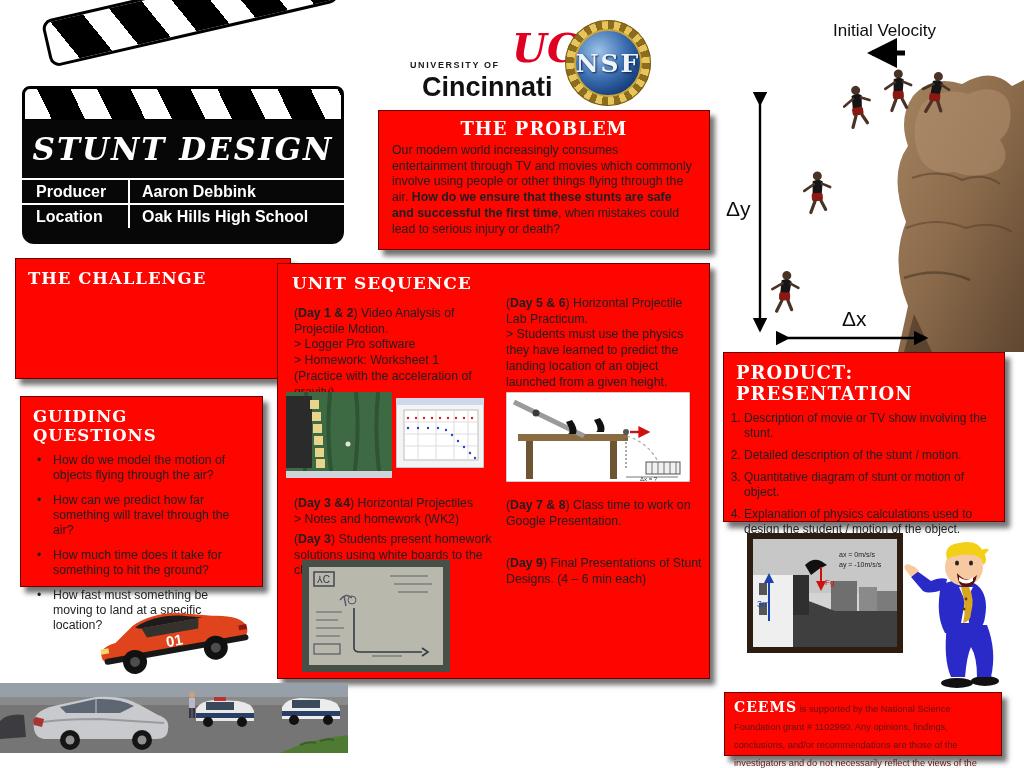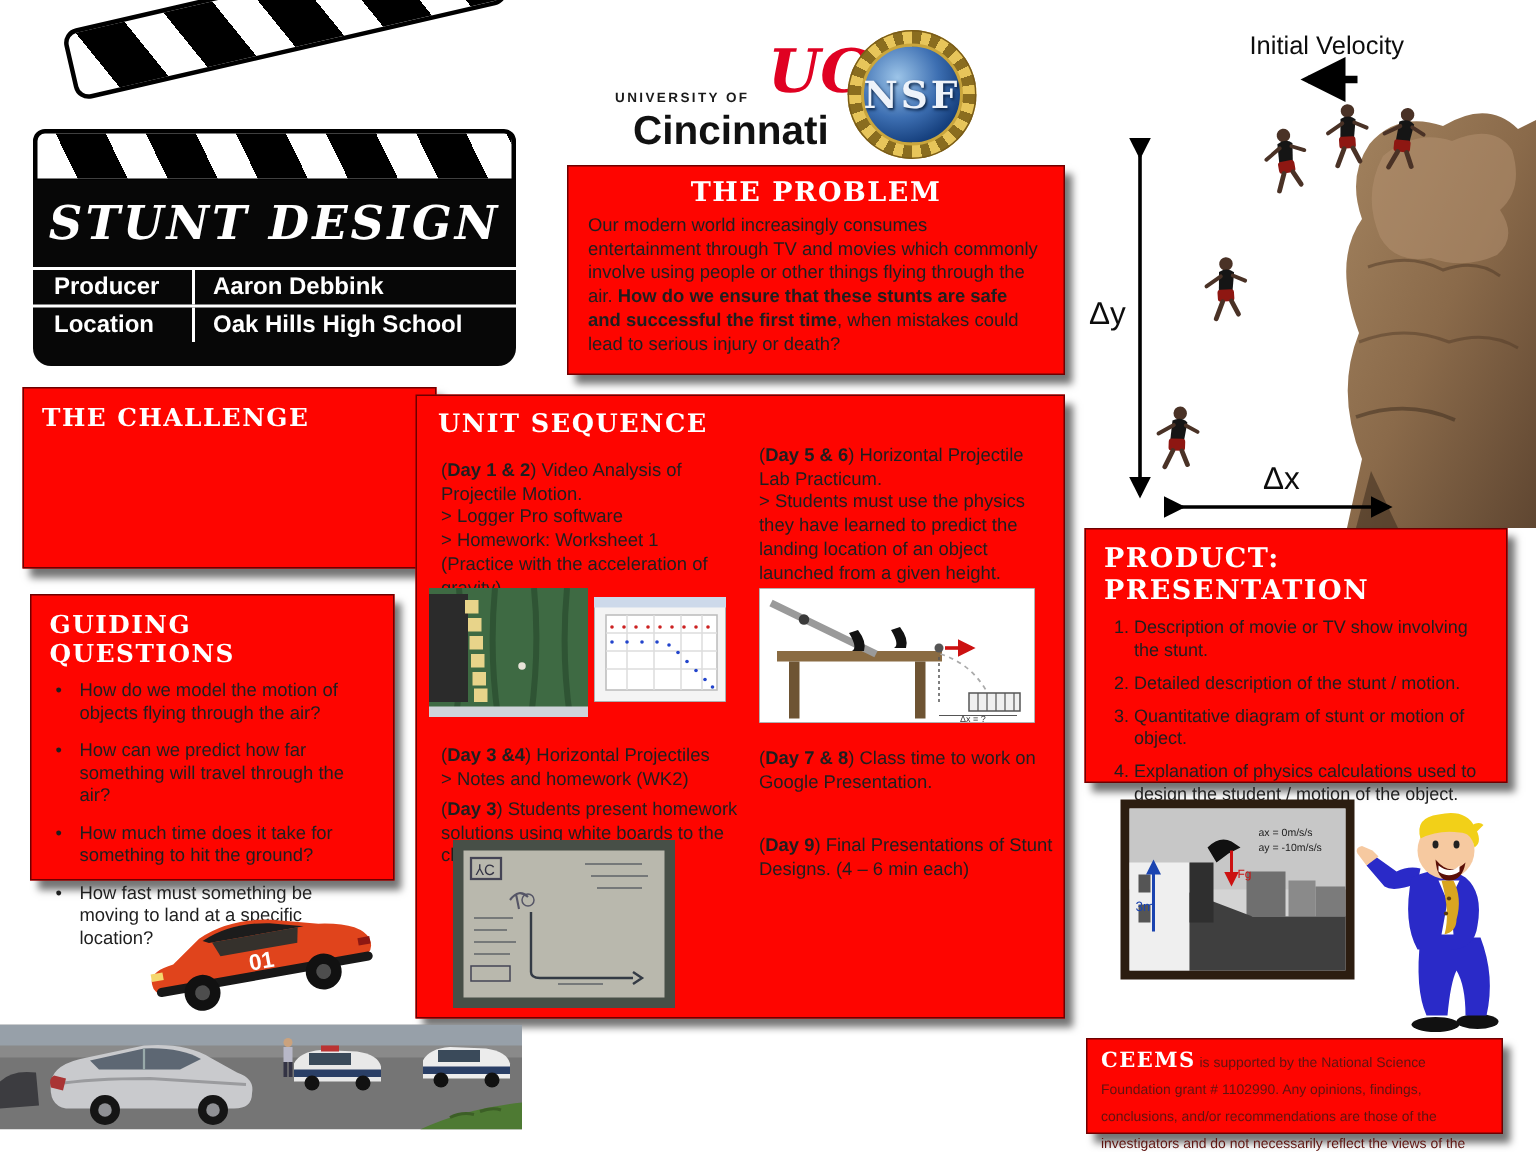--- a/index.html
+++ b/index.html
@@ -76,21 +76,21 @@
 
   
   #unit-box { left:277px; top:263px; width:433px; height:416px; }
   #unit-box h2 { position:absolute; left:14px; top:9px; font-size:17px; }
   .useq { position:absolute; color:#1f1f1f; font-size:12.3px; line-height:1.28; }
   .dayb { font-weight:700; }
 
   
   #product-box { left:723px; top:352px; width:282px; height:170px; padding:9px 12px; }
   #product-box h2 { font-size:18px; margin-bottom:7px; }
-  #product-box ol { margin-left:20px; }
+  #product-box ol { margin-left:8px; }
   #product-box li { font-size:12px; line-height:1.25; margin-bottom:7px; color:#1f1f1f; }
 
   
   #ceems-box { left:724px; top:692px; width:278px; height:64px; padding:5px 9px; }
   #ceems-box .brand { font-family:"DejaVu Serif", serif; font-weight:700; color:#fff;
     font-size:14px; letter-spacing:1px; }
   #ceems-box .txt { color:#5e1410; font-size:9.3px; line-height:1.3; }
 
   svg text { font-family:"Liberation Sans", sans-serif; }
 </style>

